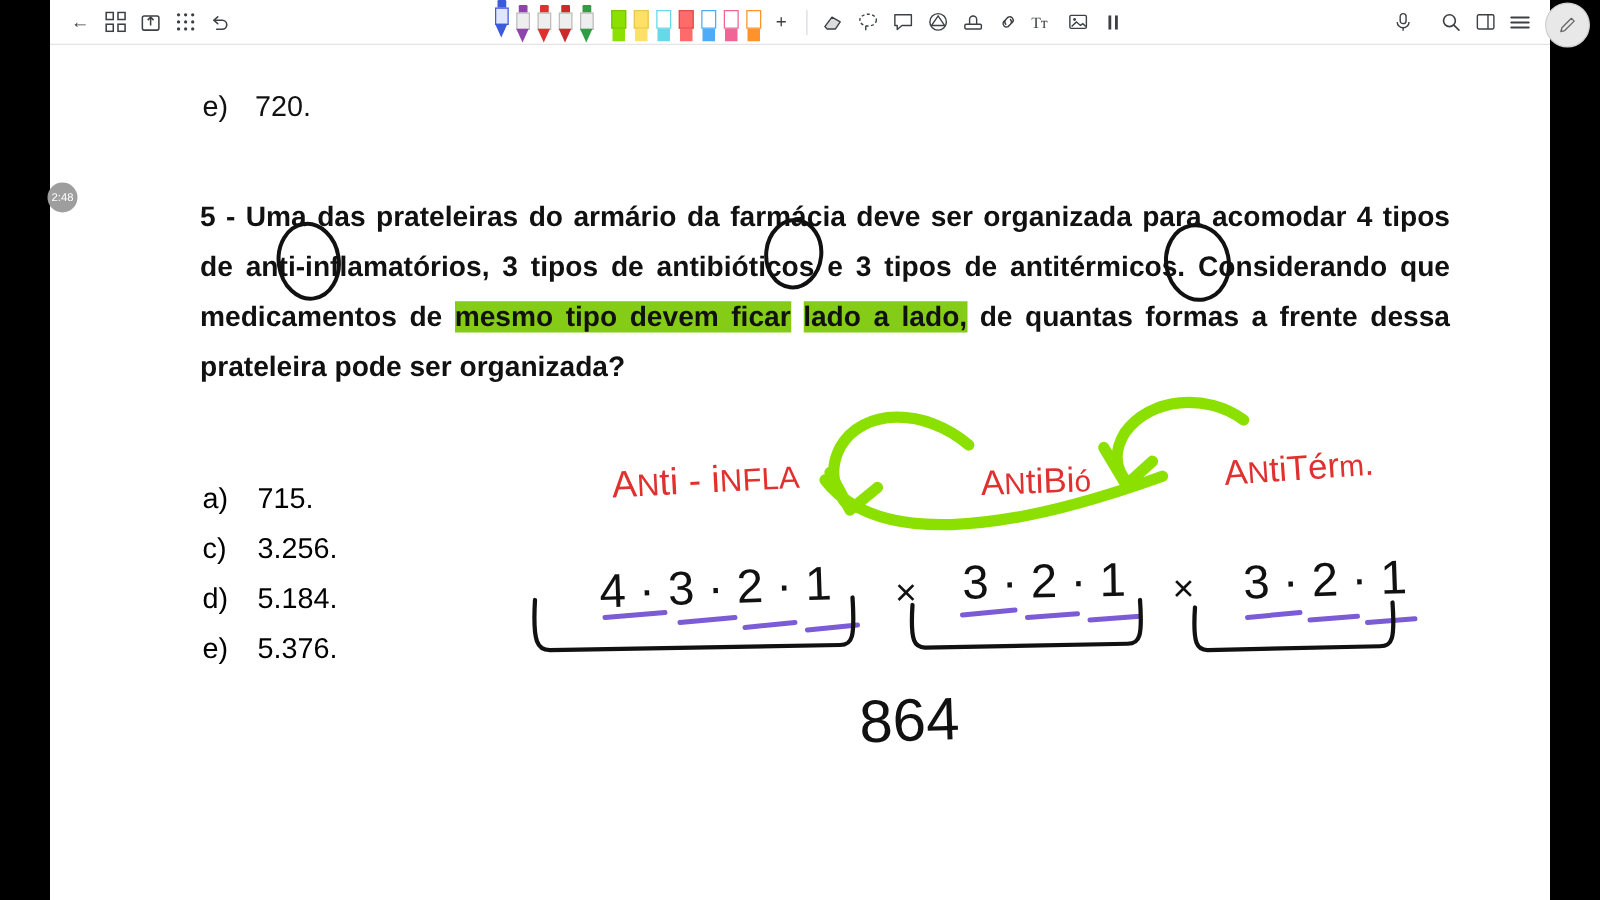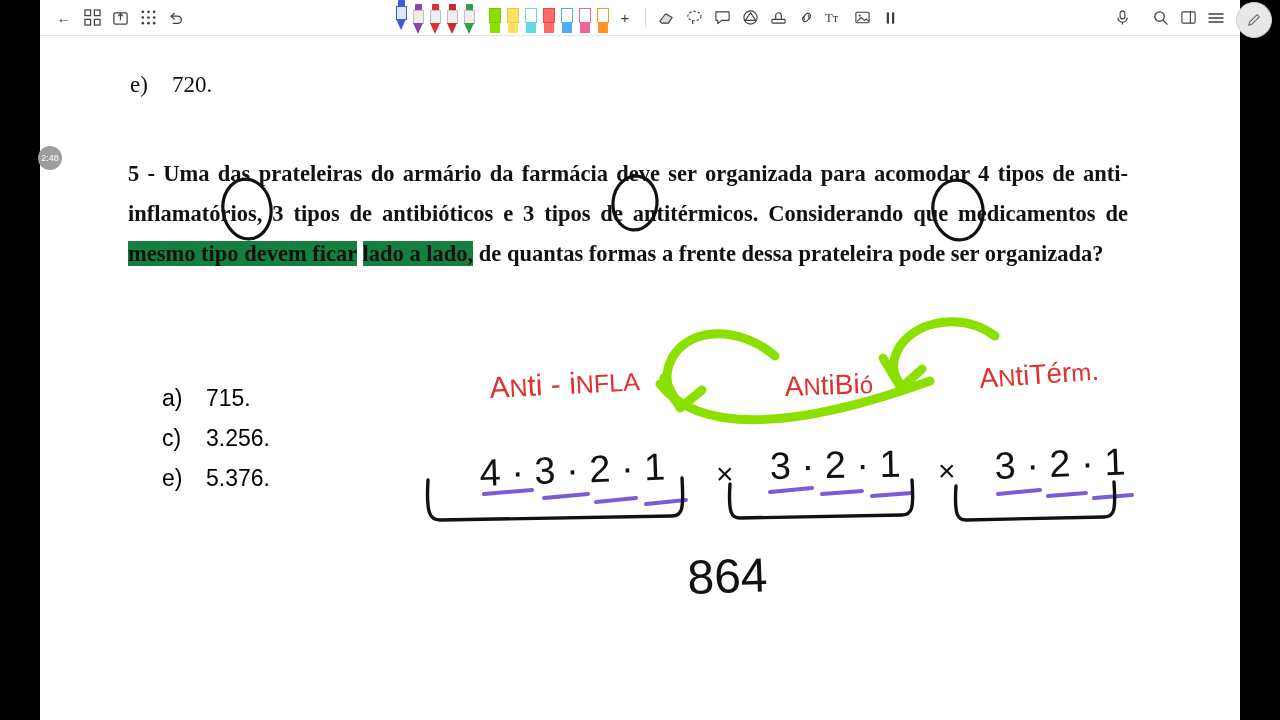--- a/index.html
+++ b/index.html
@@ -116,43 +116,44 @@
     position: absolute;
     left: 40px;
     top: 36px;
     width: 1200px;
     height: 684px;
     background: #ffffff;
     overflow: hidden;
   }
   .q-text {
     position: absolute;
-    font-family: Liberation Serif, serif;
+    font-family: Liberation Sans, sans-serif;
     font-weight: bold;
     color: #111;
+    margin-left: 32px;
   }
   #top-option {
     left: 90px;
     top: 36px;
     font-size: 23px;
     font-weight: normal;
     color: #111;
   }
   #top-option .let { display: inline-block; width: 42px; }
 
   #q5 {
     left: 88px;
     top: 118px;
     width: 1000px;
     font-size: 22.5px;
     line-height: 40px;
     text-align: justify;
     text-justify: inter-word;
   }
-  #q5 .hl { background: #15803d; }
+  #q5 .hl { background: #84cc16; }
 
   #alts {
     position: absolute;
     left: 122px;
     top: 342px;
     font-size: 23px;
     color: #000000;
     line-height: 40px;
   }
   #alts .let { display: inline-block; width: 44px; }
@@ -413,20 +414,21 @@
       <span class="let">e)</span><span>720.</span>
     </div>
 
     <div class="q-text" id="q5">
       <span>5 - </span><span>Uma das prateleiras do armário da farmácia deve ser organizada para acomodar 4 tipos de anti-inflamatórios, 3 tipos de antibióticos e 3 tipos de antitérmicos. Considerando que medicamentos de </span><span class="hl">mesmo tipo devem ficar</span><span> </span><span class="hl">lado a lado,</span><span> de quantas formas a frente dessa prateleira pode ser organizada?</span>
     </div>
 
     <div id="alts">
       <div><span class="let">a)</span><span>715.</span></div>
       <div><span class="let">c)</span><span>3.256.</span></div>
+      <div><span class="let">d)</span><span>5.184.</span></div>
       <div><span class="let">e)</span><span>5.376.</span></div>
     </div>
 
 
     <svg id="ink" viewBox="0 0 1200 684">
 
       <ellipse cx="207" cy="173" rx="24" ry="30" fill="none" stroke="#111" stroke-width="3.2" transform="rotate(-8 207 173)"></ellipse>
       <ellipse cx="595" cy="167" rx="22" ry="27" fill="none" stroke="#111" stroke-width="3.2" transform="rotate(6 595 167)"></ellipse>
       <ellipse cx="918" cy="174" rx="25" ry="30" fill="none" stroke="#111" stroke-width="3.2" transform="rotate(-10 918 174)"></ellipse>
 

